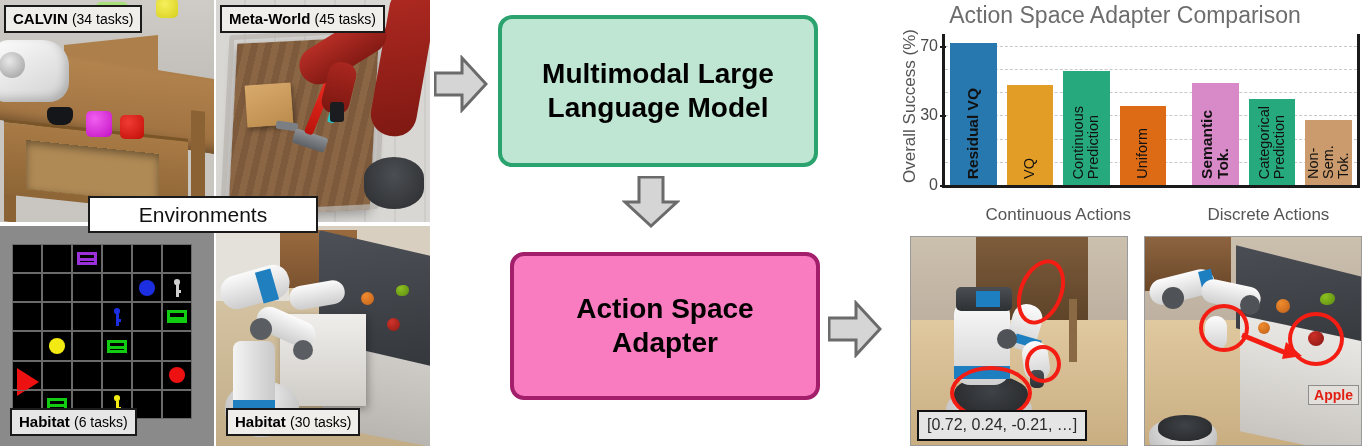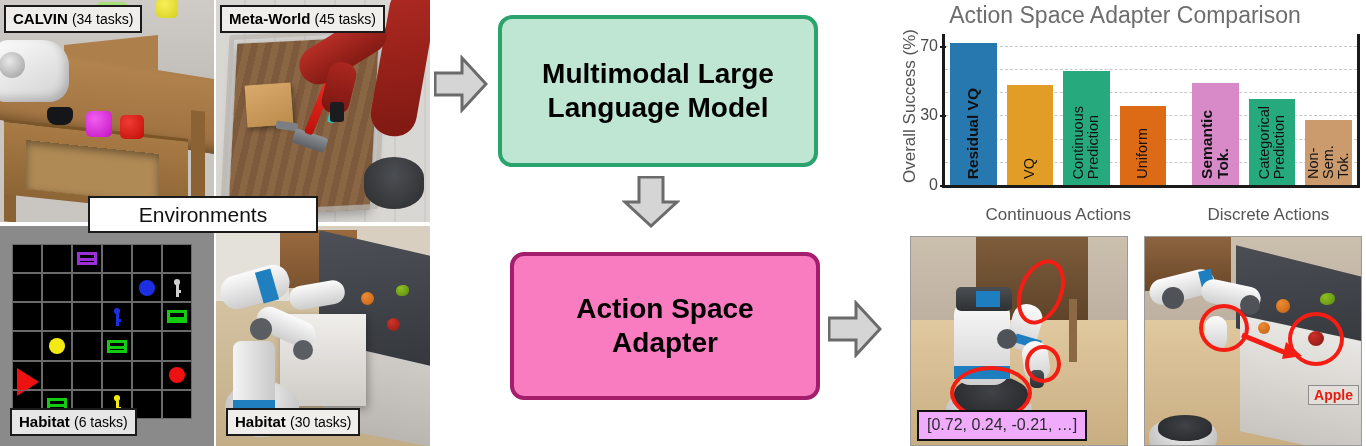--- a/index.html
+++ b/index.html
@@ -295,21 +295,21 @@
 
   
   #out-block{ position:absolute; left:906px; top:236px; width:460px; height:210px; }
   .out-cell{ position:absolute; top:0; width:218px; height:210px;
              overflow:hidden; border:1px solid #9a9a9a; background:#cfc6b6; }
   #out-left{ left:4px; }
   #out-right{ left:238px; }
 
   .out-cap{
     position:absolute; left:6px; bottom:4px; z-index:20;
-    background:#f0abfc; border:2px solid #111;
+    background:#e5e5e5; border:2px solid #111;
     font-size:16px; color:#2b2b2b; padding:4px 8px 5px; white-space:nowrap;
   }
   .circle-hl{
     position:absolute; border:4px solid #f41d13; border-radius:50%; z-index:15;
   }
   .apple-tag{
     position:absolute; right:2px; bottom:40px; z-index:22;
     background:#e3e0db; border:1px solid #8d8d8d;
     color:#e21d12; font-weight:bold; font-size:14px; padding:1px 5px;
   }

